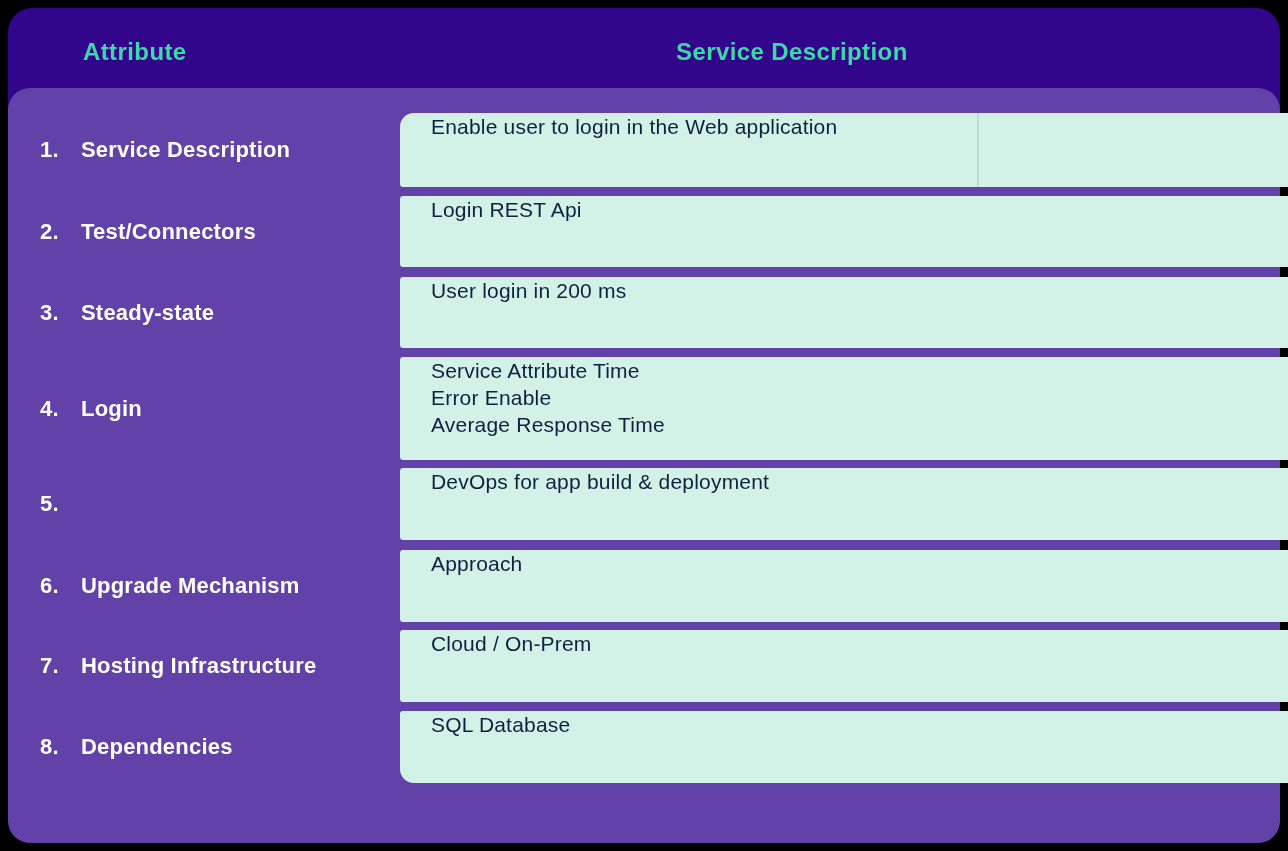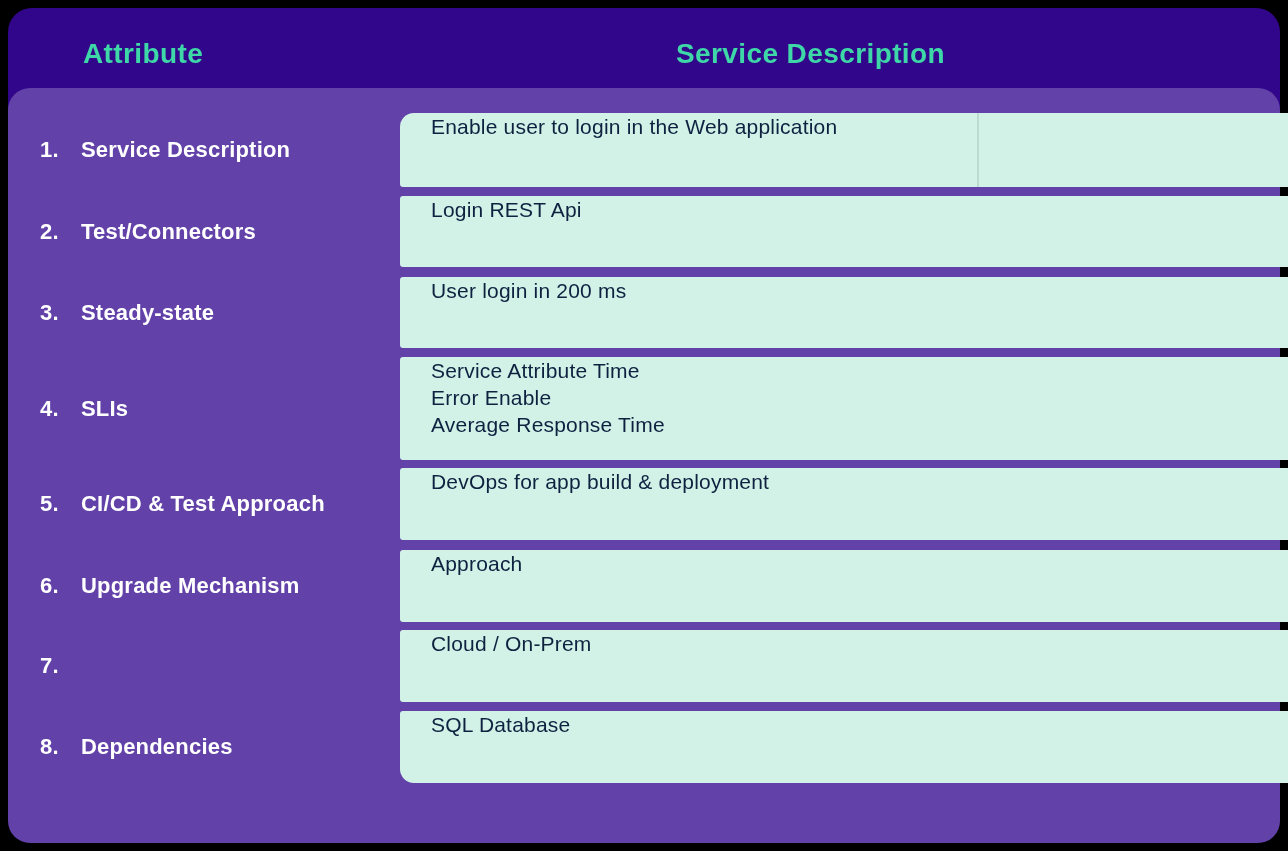--- a/index.html
+++ b/index.html
@@ -22,21 +22,21 @@
     left: 8px;
     top: 8px;
     width: 1272px;
     height: 106px;
     background: #32068a;
     border-radius: 24px 24px 0 0;
   }
   .hdr-label {
     position: absolute;
     top: 30px;
-    font-size: 28px;
+    font-size: 24px;
     font-weight: bold;
     letter-spacing: 0.4px;
     color: #3ed7a8;
     white-space: nowrap;
   }
   .hdr-attr { left: 75px; }
   .hdr-svc  { left: 668px; }
   .body-card {
     position: absolute;
     left: 8px;
@@ -137,52 +137,52 @@
         <span class="attr-label">Steady-state</span>
       </div>
       <div class="value-box">
         <div class="val-line">User login in 200 ms</div>
       </div>
     </div>
 
     <div class="row" style="top:269px;height:103px">
       <div class="attr-cell">
         <span class="row-num">4.</span>
-        <span class="attr-label">SLIs</span>
+        <span class="attr-label">Login</span>
       </div>
       <div class="value-box">
         <div class="val-line">Service Attribute Time</div>
         <div class="val-line">Error Enable</div>
         <div class="val-line">Average Response Time</div>
       </div>
     </div>
 
     <div class="row" style="top:380px;height:72px">
       <div class="attr-cell">
         <span class="row-num">5.</span>
-        <span class="attr-label">CI/CD &amp; Test Approach</span>
       </div>
       <div class="value-box">
         <div class="val-line">DevOps for app build &amp; deployment</div>
       </div>
     </div>
 
     <div class="row" style="top:462px;height:72px">
       <div class="attr-cell">
         <span class="row-num">6.</span>
         <span class="attr-label">Upgrade Mechanism</span>
       </div>
       <div class="value-box">
         <div class="val-line">Approach</div>
       </div>
     </div>
 
     <div class="row" style="top:542px;height:72px">
       <div class="attr-cell">
         <span class="row-num">7.</span>
+        <span class="attr-label">Hosting Infrastructure</span>
       </div>
       <div class="value-box">
         <div class="val-line">Cloud / On-Prem</div>
       </div>
     </div>
 
     <div class="row row-last" style="top:623px;height:72px">
       <div class="attr-cell">
         <span class="row-num">8.</span>
         <span class="attr-label">Dependencies</span>

